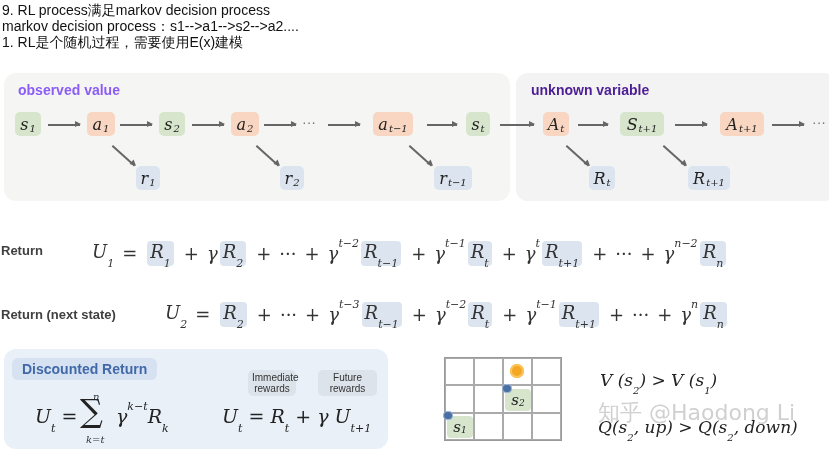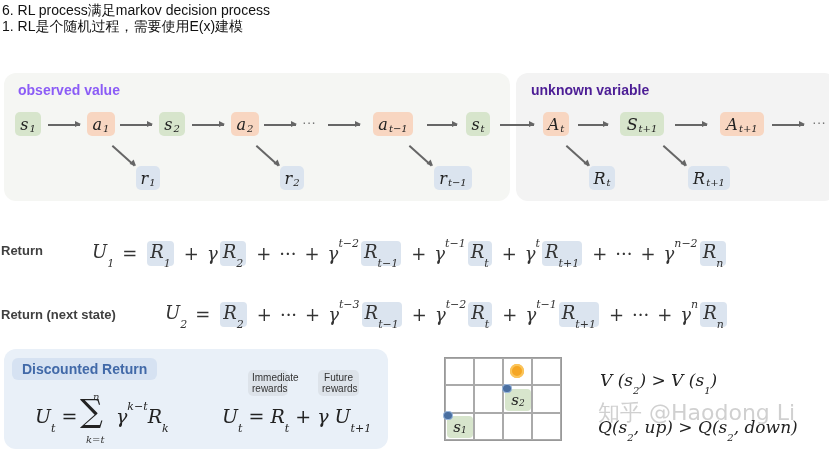--- a/index.html
+++ b/index.html
@@ -44,21 +44,22 @@
   .cell-box{position:absolute;width:26px;height:22px;border-radius:4px;background:#d7e5cc;font-family:"DejaVu Serif",serif;font-style:italic;font-size:15px;display:flex;align-items:center;justify-content:center;}
   .cell-box sub{font-size:9px;position:relative;top:3px;}
   .vf{position:absolute;font-family:"DejaVu Serif","Liberation Serif",serif;font-style:italic;font-size:17px;color:#222;white-space:nowrap;}
   .vf sub{font-size:10px;position:relative;top:4px;}
   .wm{position:absolute;left:598px;top:398px;font-size:22px;color:rgba(170,170,170,0.55);white-space:nowrap;font-family:"DejaVu Sans",sans-serif;}
 </style>
 </head>
 <body>
 
 <div class="notes">
-  <div>6. RL process满足markov decision process</div>
+  <div>9. RL process满足markov decision process</div>
+  <div>markov decision process：s1--&gt;a1--&gt;s2--&gt;a2....</div>
   <div>1. RL是个随机过程，需要使用E(x)建模</div>
 </div>
 
 <div class="panel p-obs">
   <div class="ptitle obs-title">observed value</div>
 </div>
 
 <div class="panel p-unk">
   <div class="ptitle unk-title">unknown variable</div>
 </div>
@@ -156,22 +157,22 @@
   <span class="v">U<sub>2</sub></span><span class="op">=</span>
   <span class="r">R<sub>2</sub></span><span class="op">+</span>···<span class="op">+</span><span class="v">γ<sup>t−3</sup></span>
   <span class="r">R<sub>t−1</sub></span><span class="op">+</span><span class="v">γ<sup>t−2</sup></span>
   <span class="r">R<sub>t</sub></span><span class="op">+</span><span class="v">γ<sup>t−1</sup></span>
   <span class="r">R<sub>t+1</sub></span><span class="op">+</span>···<span class="op">+</span><span class="v">γ<sup>n</sup></span>
   <span class="r">R<sub>n</sub></span>
 </div>
 
 <div class="dr">
   <div class="dr-title">Discounted Return</div>
-  <div class="tag" style="left:244px;top:21px;width:40px;">Immediate rewards</div>
-  <div class="tag" style="left:314px;top:21px;width:41px;">Future rewards</div>
+  <div class="tag" style="left:244px;top:21px;width:48px;">Immediate rewards</div>
+  <div class="tag" style="left:314px;top:21px;width:59px;">Future rewards</div>
 </div>
 <div class="formula" style="left:35px;top:405px;">U<sub>t</sub> =</div>
 <div class="small" style="left:93px;top:391px;">n</div>
 <div class="sigma">∑</div>
 <div class="small" style="left:86px;top:434px;">k=t</div>
 <div class="formula" style="left:116px;top:405px;">γ<sup>k−t</sup>R<sub>k</sub></div>
 <div class="formula" style="left:222px;top:405px;">U<sub>t</sub> = R<sub>t</sub> + γ U<sub>t+1</sub></div>
 
 <div class="grid">
   <div></div>

